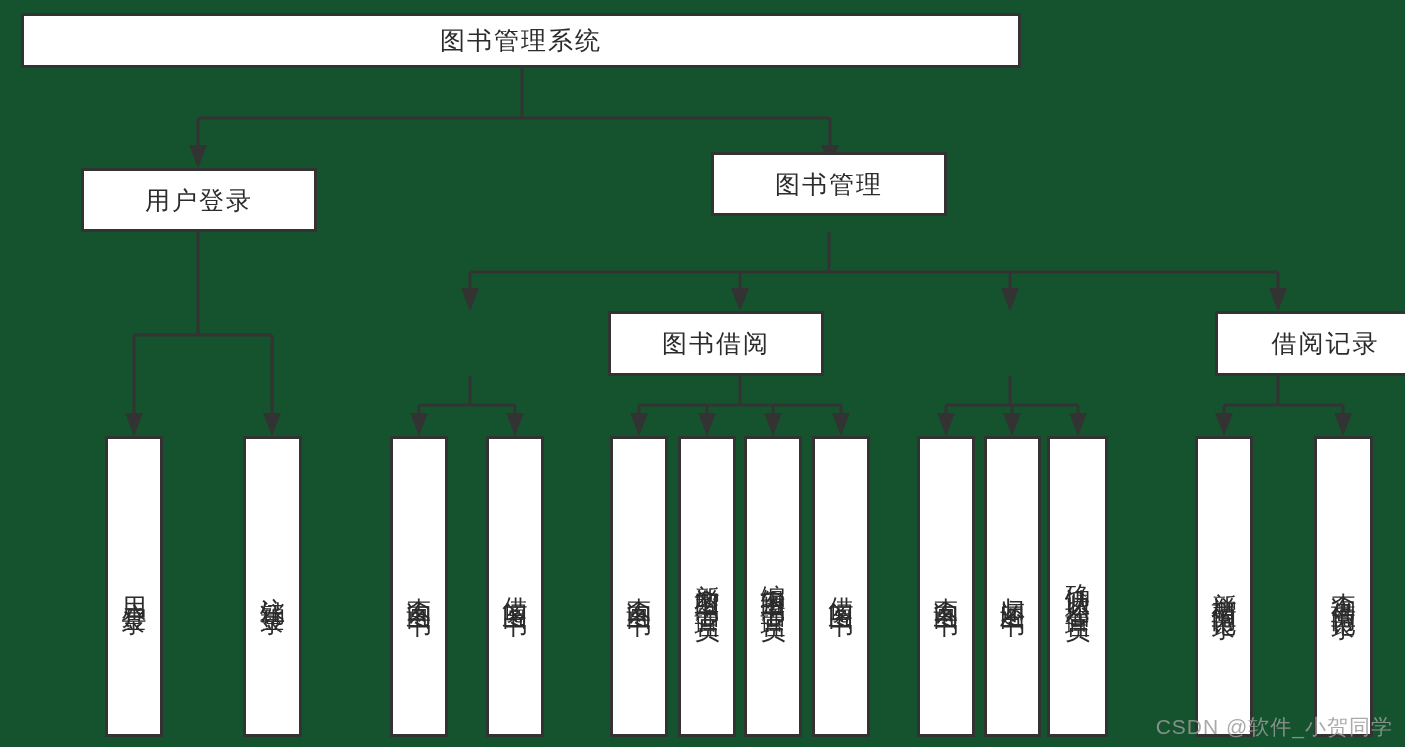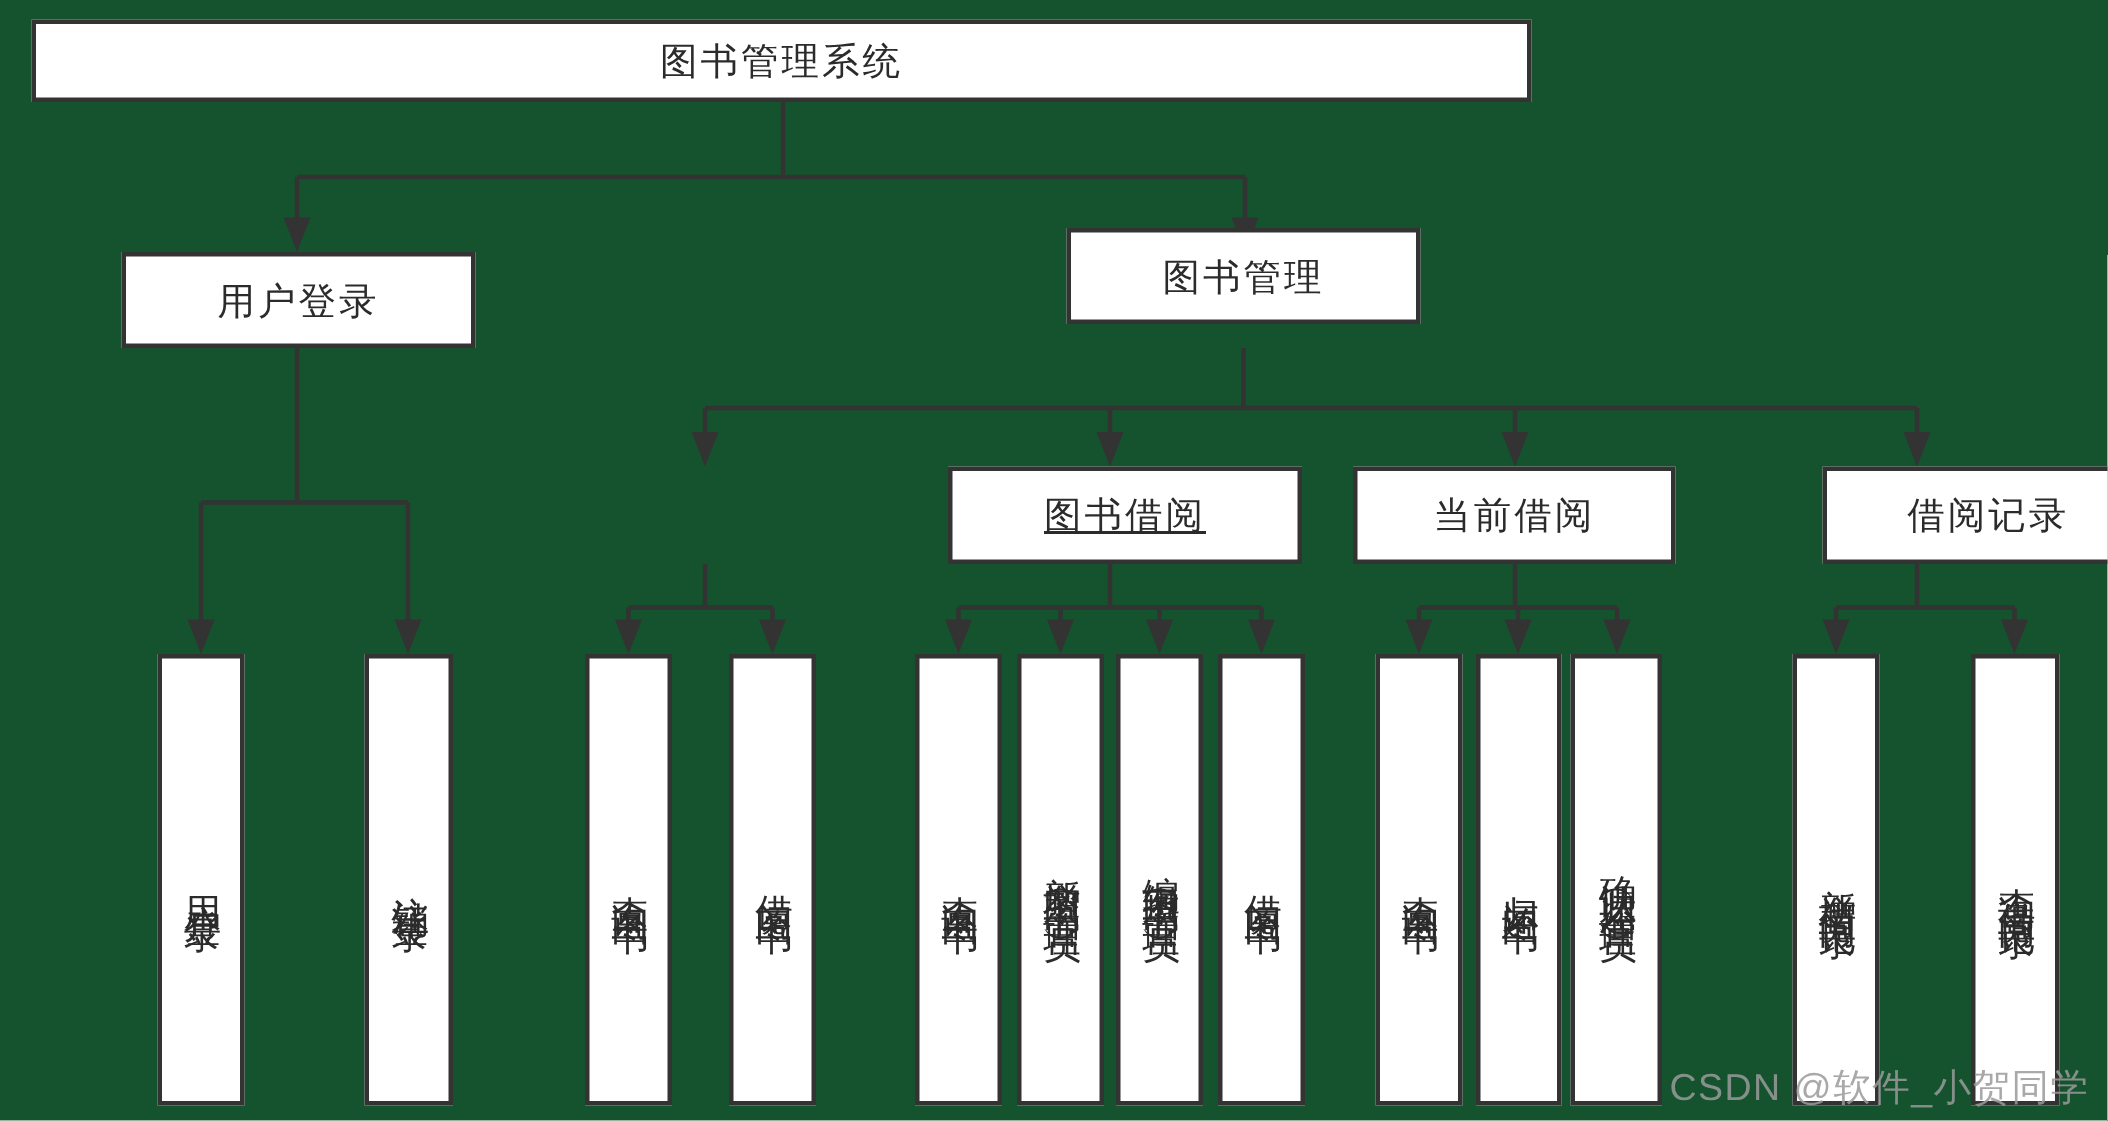--- a/index.html
+++ b/index.html
@@ -54,21 +54,21 @@
     writing-mode: vertical-rl;
     text-orientation: mixed;
     letter-spacing: 5px;
     line-height: 1;
     max-height: 292px;
   }
   #watermark {
     position: absolute;
     right: 12px;
     bottom: 6px;
-    font-size: 25px;
+    font-size: 21px;
     color: #9b9b9b;
     opacity: 0.85;
     letter-spacing: 1px;
     z-index: 5;
     white-space: nowrap;
   }
 </style>
 </head>
 <body>
 
@@ -101,22 +101,21 @@
              M1069,413 L1087,413 L1078,436 Z
              M1215,413 L1233,413 L1224,436 Z
              M1334,413 L1352,413 L1343,436 Z"></path>
   </svg>
 
   <div class="node" style="left:21px; top:13px; width:1000px; height:55px;">图书管理系统</div>
 
   <div class="node" style="left:81px; top:168px; width:236px; height:64px;">用户登录</div>
   <div class="node" style="left:711px; top:152px; width:236px; height:64px;">图书管理</div>
 
-  <div class="node" style="left:632px; top:311px; width:236px; height:65px;text-decoration:underline;">图书借阅</div>
-  <div class="node" style="left:902px; top:311px; width:215px; height:65px;">当前借阅</div>
+  <div class="node" style="left:608px; top:311px; width:216px; height:65px;">图书借阅</div>
   <div class="node" style="left:1215px; top:311px; width:221px; height:65px;">借阅记录</div>
 
   <div class="leaf" style="left:105px; width:58px;">
     <span class="vtext">用户登录</span>
   </div>
   <div class="leaf" style="left:243px; width:59px;">
     <span class="vtext">注销登录</span>
   </div>
 
   <div class="leaf" style="left:390px; width:58px;">

